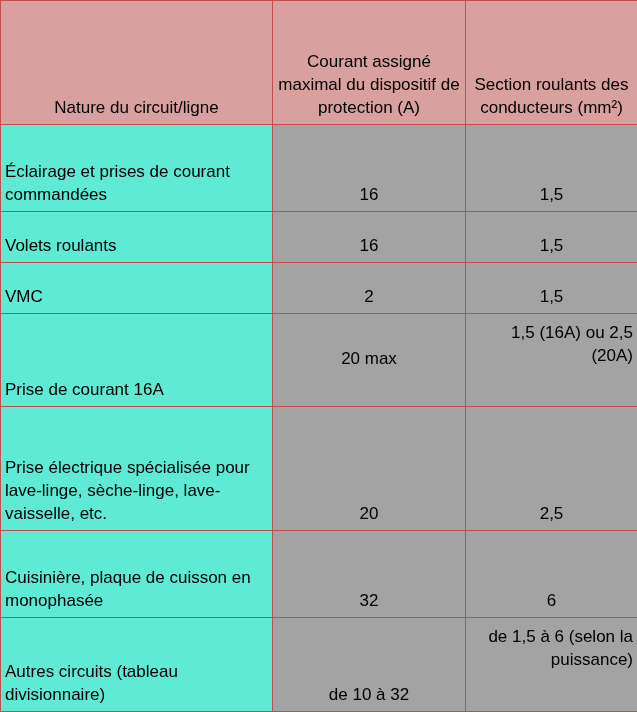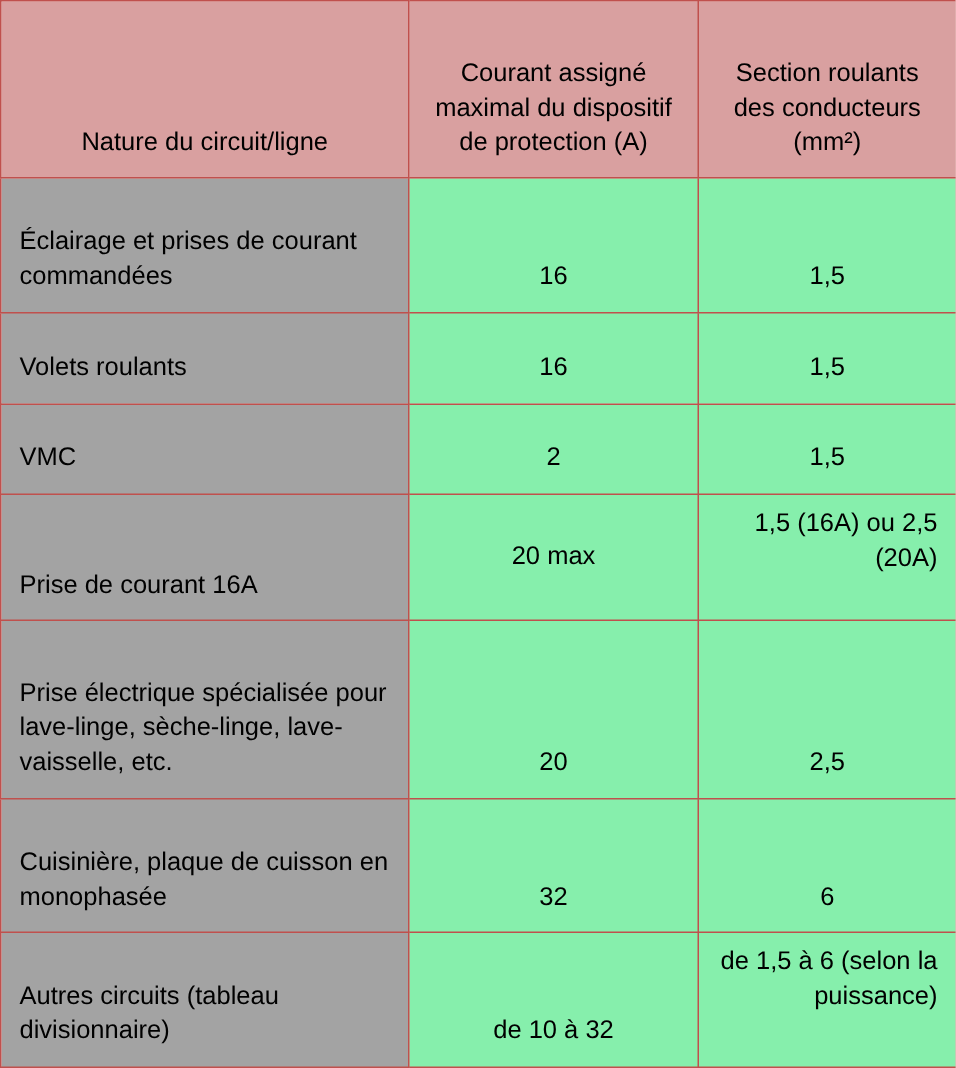--- a/index.html
+++ b/index.html
@@ -15,21 +15,21 @@
     overflow: hidden;
   }
   table.spec-table {
     border-collapse: collapse;
     width: 637px;
     height: 712px;
     table-layout: fixed;
   }
   table.spec-table td {
     border: 1px solid #c0504d;
-    padding: 12px;
+    padding: 4px;
     vertical-align: bottom;
     font-size: 17px;
     line-height: 1.35;
   }
   col.c1 { width: 272px; }
   col.c2 { width: 193px; }
   col.c3 { width: 172px; }
 
   
   tr.header-row td {
@@ -42,27 +42,27 @@
     vertical-align: bottom;
   }
   td.head-center {
     text-align: center;
     padding: 8px 10px 4px 10px;
     vertical-align: top;
   }
 
   
   td.label {
-    background: #a3a3a3;
+    background: #5eead4;
     text-align: left;
     padding: 6px 6px 5px 6px;
     vertical-align: bottom;
   }
   td.value {
-    background: #86efac;
+    background: #a3a3a3;
     text-align: center;
     padding: 6px 6px 5px 6px;
     vertical-align: bottom;
   }
   td.value.top {
     vertical-align: top;
     padding-top: 8px;
     text-align: right;
   }
   td.value.mid {

